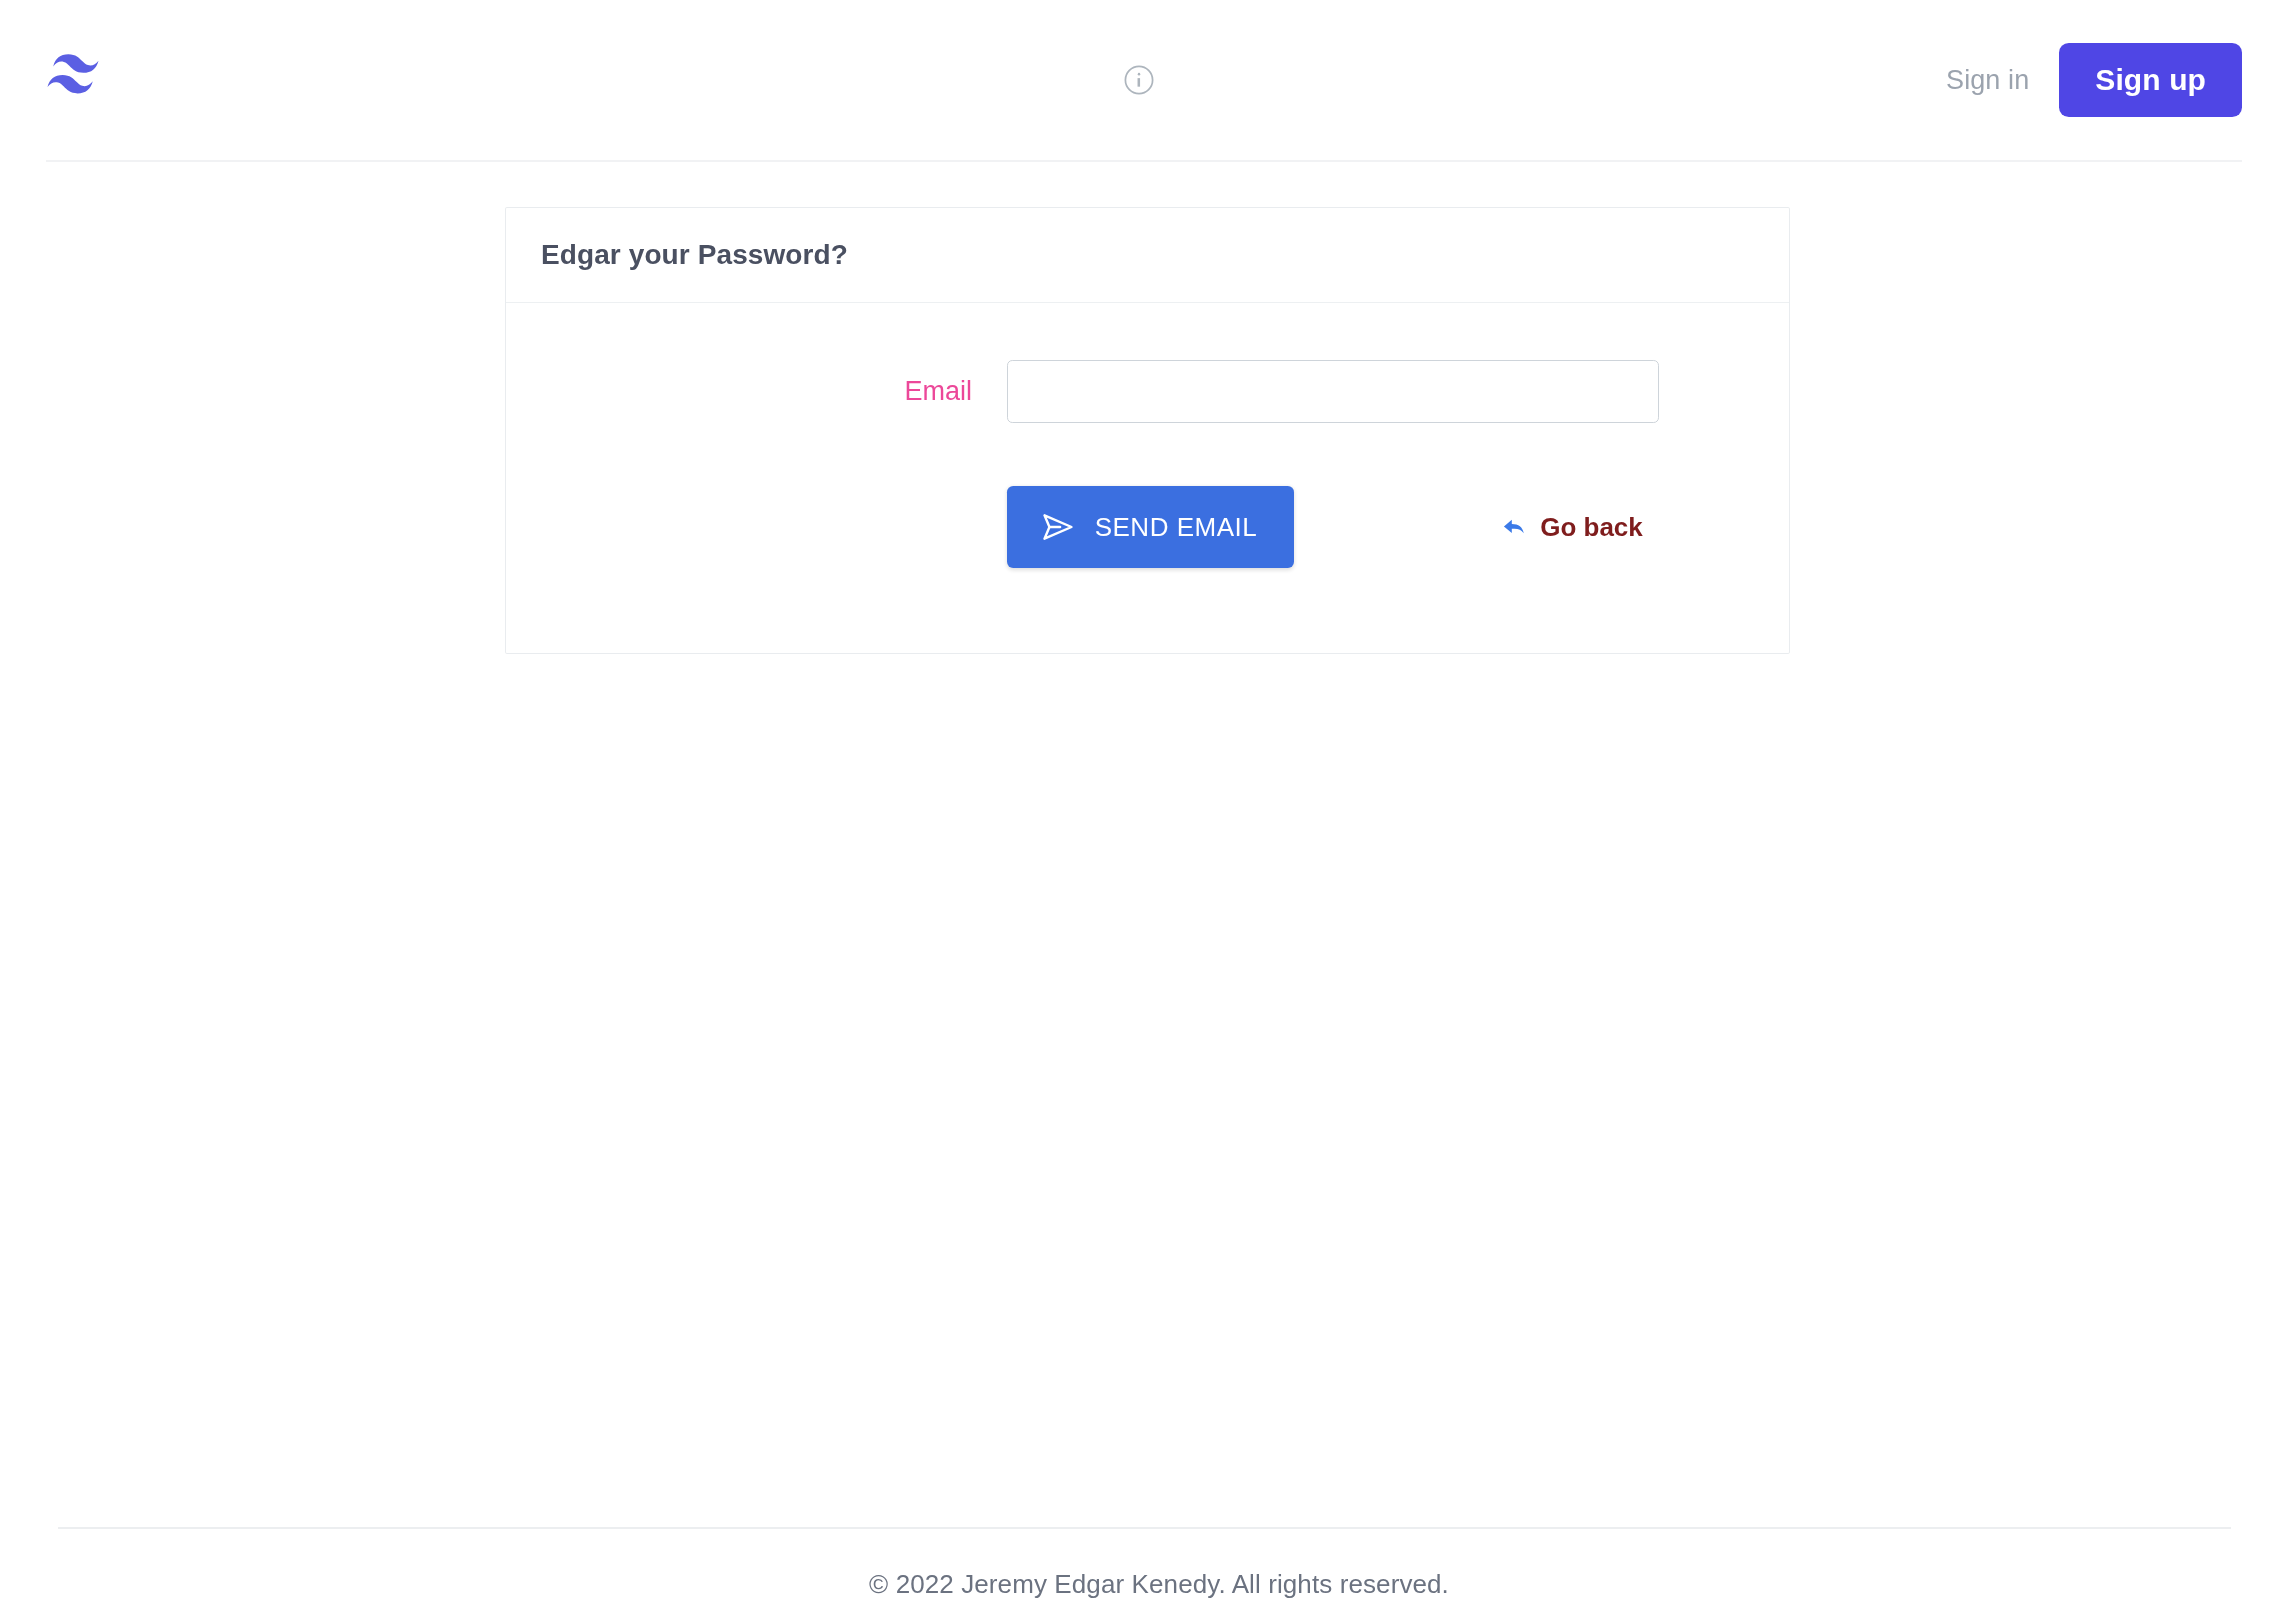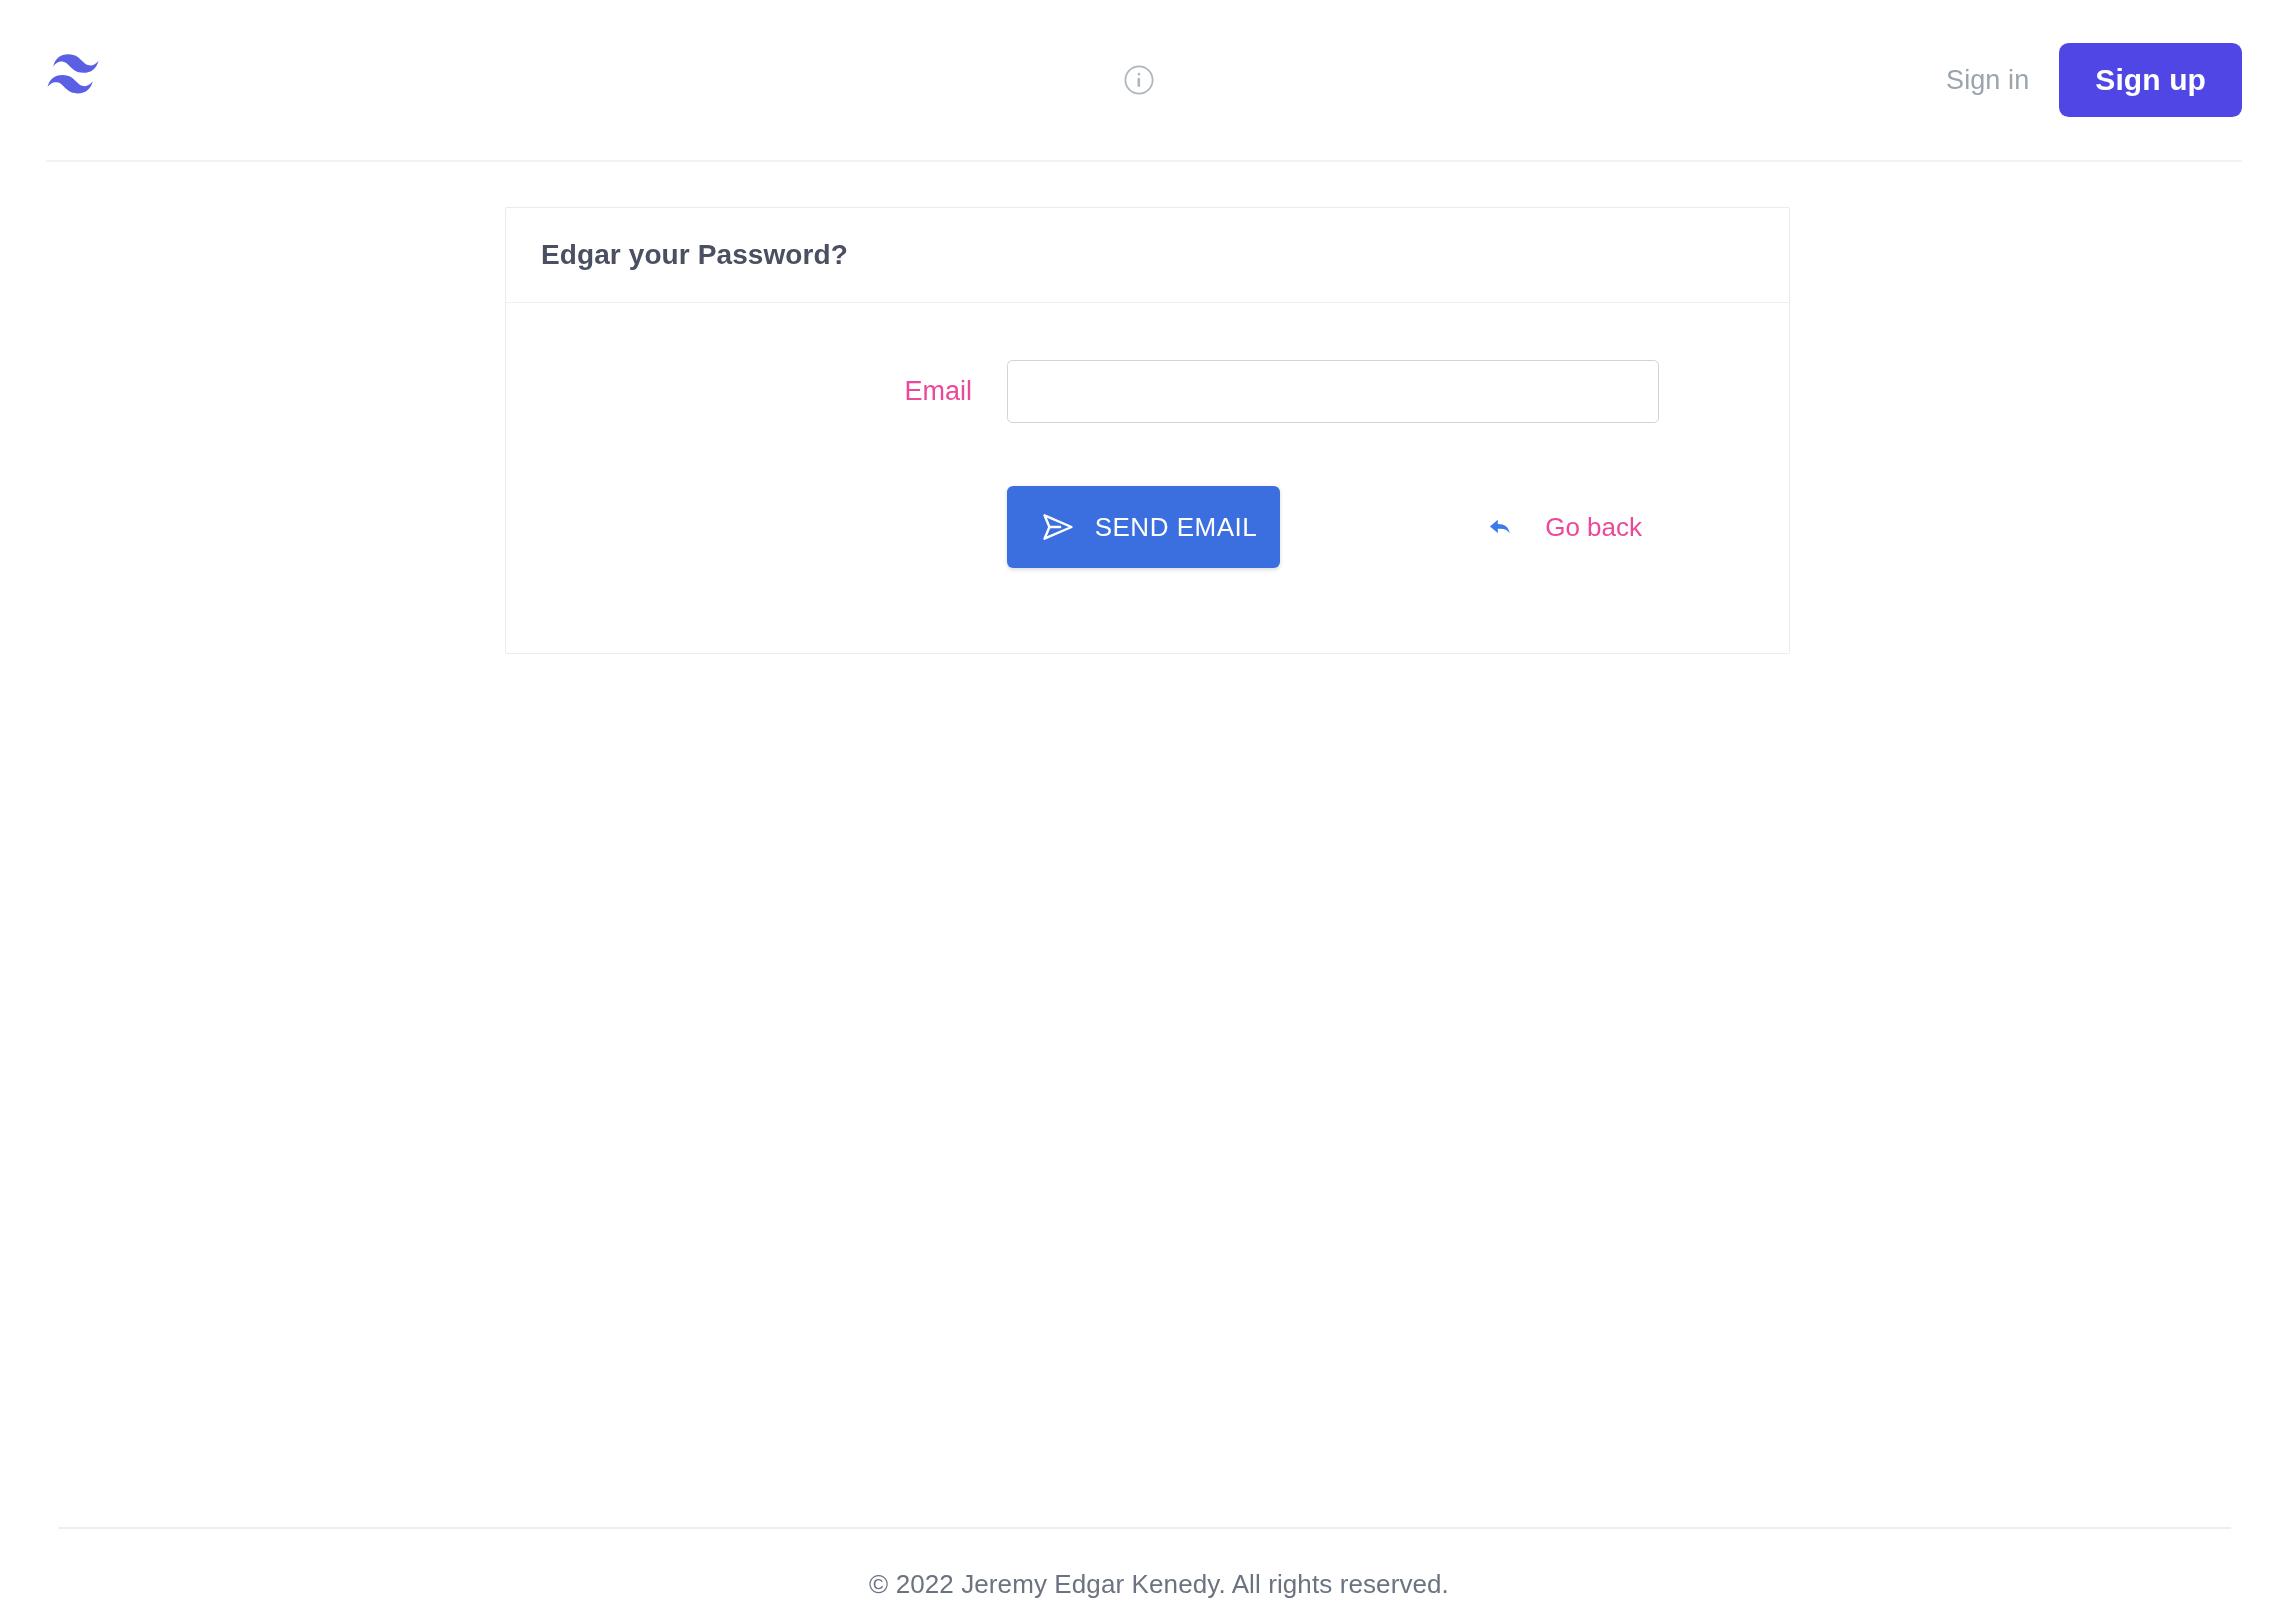--- a/index.html
+++ b/index.html
@@ -178,41 +178,41 @@
 
   .send-btn {
     display: inline-flex;
     align-items: center;
     gap: 18.7px;
     background: #3b6fe0;
     color: #ffffff;
     border: none;
     border-radius: 6.2px;
     height: 82px;
-    padding: 0 23px 0 33px;
+    padding: 0 37px 0 33px;
     font-size: 26px;
     font-weight: 400;
     letter-spacing: 0.5px;
     cursor: pointer;
     font-family: "Liberation Sans", sans-serif;
     box-shadow: 0 1.8px 4.5px rgba(0,0,0,0.14);
     line-height: 1;
     white-space: nowrap;
   }
 
   .send-icon { width: 36px; height: 36px; display: block; flex: none; }
 
   .goback-link {
     display: inline-flex;
     align-items: center;
-    gap: 31px;
+    gap: 12px;
     margin-left: 207px;
-    color: #ec4899;
+    color: #7f1d1d;
     font-size: 26px;
-    font-weight: 400;
+    font-weight: 700;
     text-decoration: none;
     cursor: pointer;
     line-height: 1;
     white-space: nowrap;
   }
 
   .goback-icon { width: 27px; height: 27px; display: block; flex: none; }
 
   
   .footer-divider {

